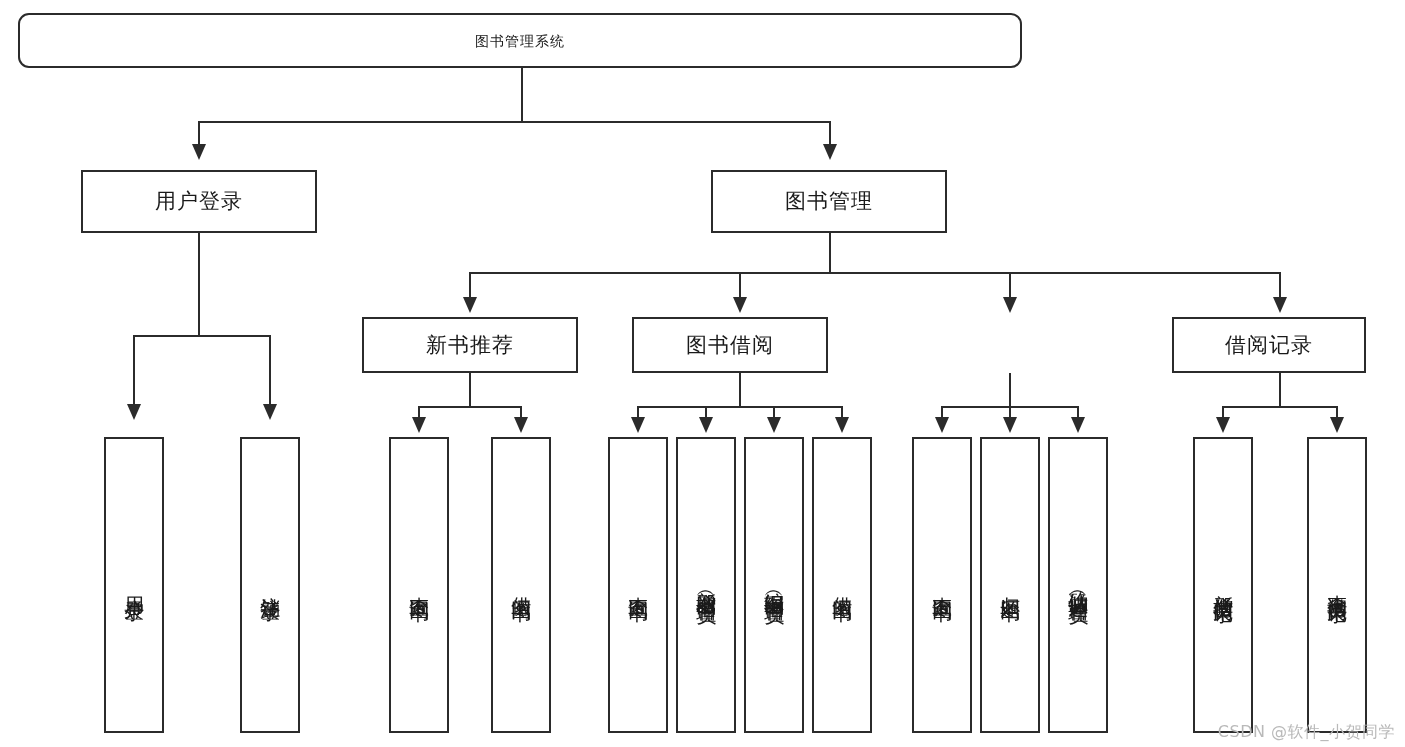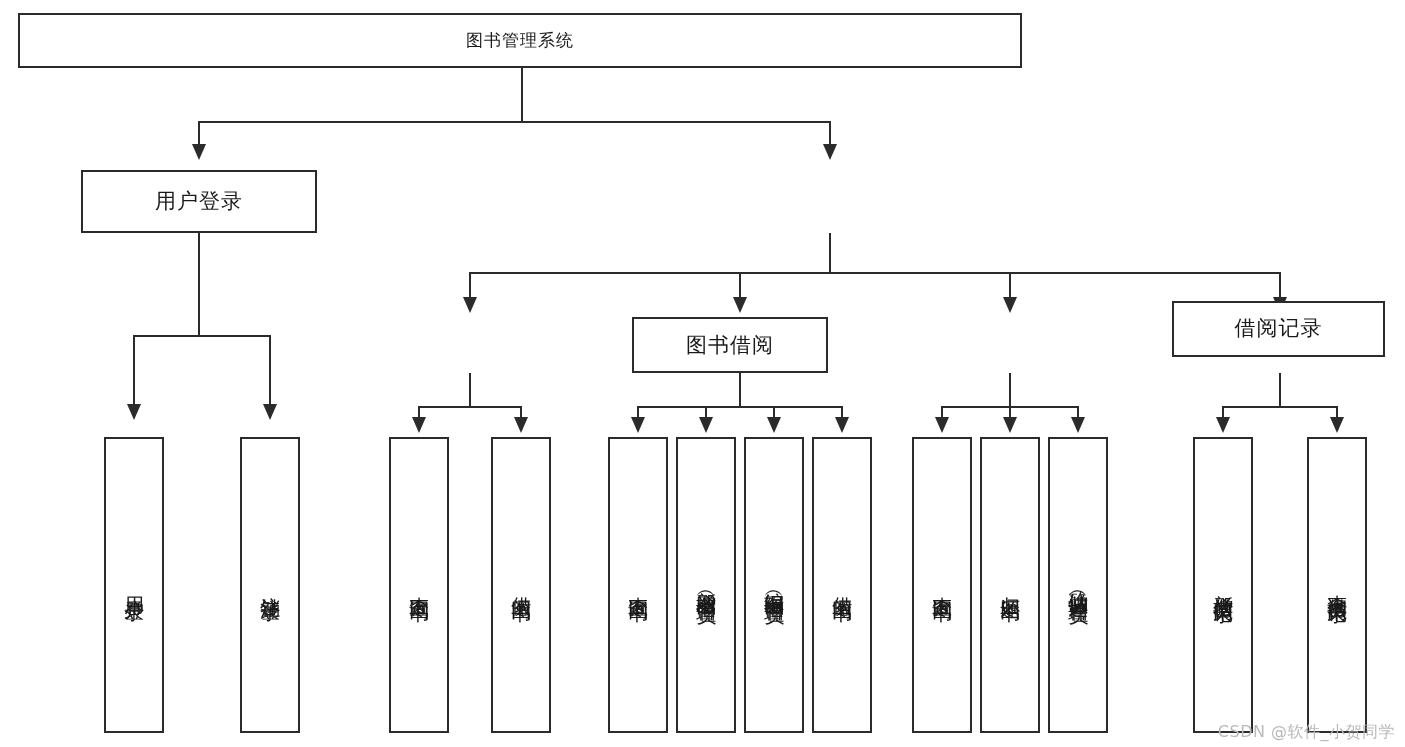--- a/index.html
+++ b/index.html
@@ -24,21 +24,22 @@
     align-items:center;
     justify-content:center;
     color:#1a1a1a;
   }
   .node.h{            
     font-size:21px;
     letter-spacing:1px;
     line-height:1;
   }
   .node.root{
-    font-size:17px;
+    font-size:14px;
+    border-radius:11px;
   }
   .node.v{            
     align-items:center;
     justify-content:center;
   }
   .vtext{
     writing-mode:vertical-rl;
     text-orientation:upright;
     font-size:20px;
     line-height:1.18;
@@ -82,44 +83,50 @@
 
   <div class="wire vline" style="left:521px;top:68px;width:2px;height:54px;"></div>
   <div class="wire hline" style="left:198px;top:121px;width:633px;height:2px;"></div>
   <div class="wire vline" style="left:198px;top:121px;width:2px;height:28px;"></div>
   <div class="arrow" style="left:192px;top:144px;"></div>
   <div class="wire vline" style="left:829px;top:121px;width:2px;height:28px;"></div>
   <div class="arrow" style="left:823px;top:144px;"></div>
 
   <div class="node h" style="left:81px;top:170px;width:236px;height:63px;">
     <span>用户登录</span>
+  </div>
+  <div class="node h" style="left:711px;top:170px;width:236px;height:63px;">
+    <span>图书管理</span>
   </div>
 
   <div class="wire vline" style="left:198px;top:233px;width:2px;height:103px;"></div>
   <div class="wire hline" style="left:133px;top:335px;width:138px;height:2px;"></div>
   <div class="wire vline" style="left:133px;top:335px;width:2px;height:72px;"></div>
   <div class="arrow" style="left:127px;top:404px;"></div>
   <div class="wire vline" style="left:269px;top:335px;width:2px;height:72px;"></div>
   <div class="arrow" style="left:263px;top:404px;"></div>
 
   <div class="wire vline" style="left:829px;top:233px;width:2px;height:40px;"></div>
   <div class="wire hline" style="left:469px;top:272px;width:812px;height:2px;"></div>
   <div class="wire vline" style="left:469px;top:272px;width:2px;height:28px;"></div>
   <div class="arrow" style="left:463px;top:297px;"></div>
   <div class="wire vline" style="left:739px;top:272px;width:2px;height:28px;"></div>
   <div class="arrow" style="left:733px;top:297px;"></div>
   <div class="wire vline" style="left:1009px;top:272px;width:2px;height:28px;"></div>
   <div class="arrow" style="left:1003px;top:297px;"></div>
   <div class="wire vline" style="left:1279px;top:272px;width:2px;height:28px;"></div>
   <div class="arrow" style="left:1273px;top:297px;"></div>
 
+  <div class="node h" style="left:362px;top:317px;width:216px;height:56px;">
+    <span>新书推荐</span>
+  </div>
   <div class="node h" style="left:632px;top:317px;width:196px;height:56px;">
     <span>图书借阅</span>
   </div>
-  <div class="node h" style="left:1172px;top:301px;width:213px;height:56px;font-family:Liberation Mono, monospace;">
+  <div class="node h" style="left:1172px;top:317px;width:194px;height:56px;">
     <span>借阅记录</span>
   </div>
 
   <div class="wire vline" style="left:469px;top:373px;width:2px;height:34px;"></div>
   <div class="wire hline" style="left:418px;top:406px;width:104px;height:2px;"></div>
   <div class="wire vline" style="left:418px;top:406px;width:2px;height:14px;"></div>
   <div class="arrow" style="left:412px;top:417px;"></div>
   <div class="wire vline" style="left:520px;top:406px;width:2px;height:14px;"></div>
   <div class="arrow" style="left:514px;top:417px;"></div>
 

